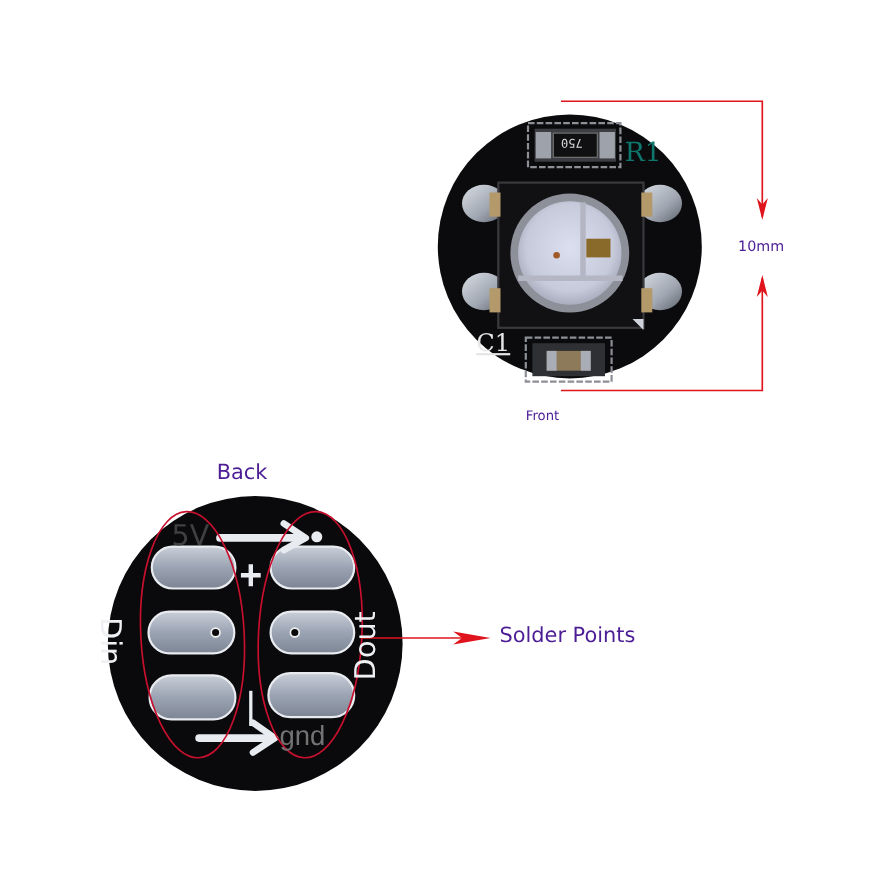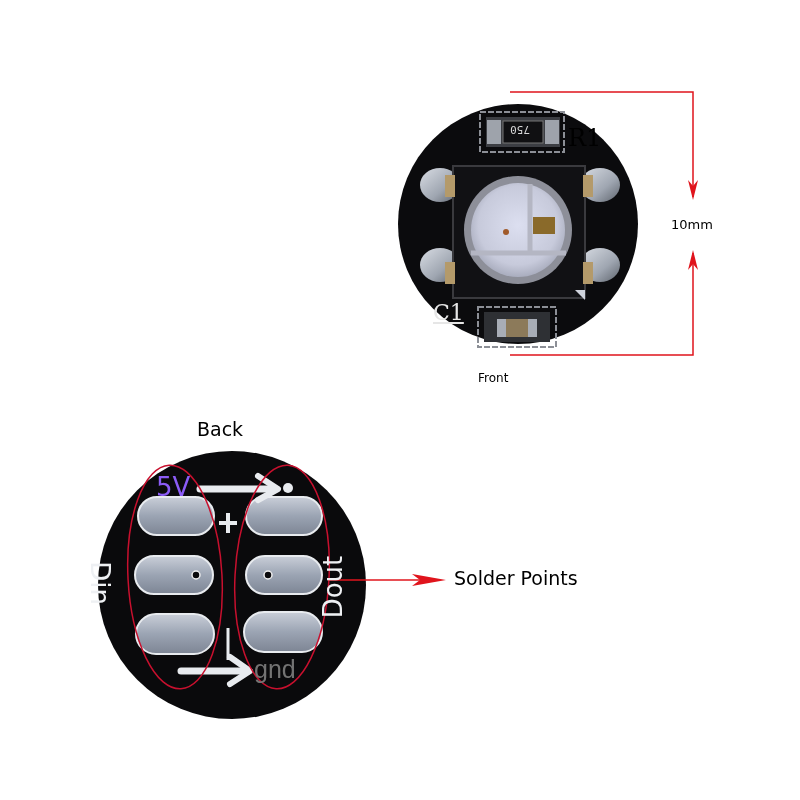--- a/index.html
+++ b/index.html
@@ -1,18 +1,18 @@
 <!DOCTYPE html>
 <html><head>
 <meta charset="utf-8">
 <style>
   html, body { margin:0; padding:0; background:#ffffff; }
   body { width:800px; height:800px; position:relative; overflow:hidden; font-family:"Liberation Sans", sans-serif; }
   .abs { position:absolute; }
-  .label-red { color:#000000; font-family:"DejaVu Sans", sans-serif; }
+  .label-red { color:#4c1d95; font-family:"DejaVu Sans", sans-serif; }
   svg { position:absolute; left:0; top:0; }
 </style>
 </head>
 <body>
 
 <div class="abs" style="left:0;top:0;width:800px;height:800px;">
 <svg width="800" height="800" viewBox="0 0 800 800">
   <defs>
     <clipPath id="frontClip">
       <rect x="380" y="99" width="280" height="255"></rect>
@@ -66,21 +66,21 @@
   <g>
     <polyline points="510,92 693,92 693,197" fill="none" stroke="#e0141c" stroke-width="1.5"></polyline>
     <polygon points="688,180 693,200 698,180 693,186" fill="#e0141c"></polygon>
     <polyline points="510,355 693,355 693,253" fill="none" stroke="#e0141c" stroke-width="1.5"></polyline>
     <polygon points="688,270 693,250 698,270 693,264" fill="#e0141c"></polygon>
   </g>
 </svg>
 </div>
 
 <span class="abs" style="left:510px;top:123px;font-size:11px;color:#d8d8d8;transform:rotate(180deg);font-family:'DejaVu Sans Mono',monospace;">750</span>
-<span class="abs" style="left:568px;top:124px;font-size:24px;color:#000000;font-family:'DejaVu Serif',serif;">R1</span>
+<span class="abs" style="left:568px;top:124px;font-size:24px;color:#0f766e;font-family:'DejaVu Serif',serif;">R1</span>
 <span class="abs" style="left:433px;top:300px;font-size:22px;color:#e6e6e6;font-family:'DejaVu Serif',serif;text-decoration:underline;">C1</span>
 <span class="abs label-red" style="left:671px;top:217px;font-size:13px;">10mm</span>
 <span class="abs label-red" style="left:478px;top:371px;font-size:12px;">Front</span>
 
 <span class="abs label-red" style="left:197px;top:418px;font-size:19px;">Back</span>
 
 <div class="abs" style="left:0;top:0;width:800px;height:800px;">
 <svg width="800" height="800" viewBox="0 0 800 800">
   <defs>
     <linearGradient id="bpad" x1="0" y1="0" x2="0" y2="1">
@@ -112,17 +112,17 @@
   <ellipse cx="175" cy="577" rx="47" ry="112" fill="none" stroke="#c8102e" stroke-width="1.5" transform="rotate(-3 175 577)"></ellipse>
   <ellipse cx="282" cy="577" rx="47" ry="112" fill="none" stroke="#c8102e" stroke-width="1.5" transform="rotate(3 282 577)"></ellipse>
 
   <g>
     <line x1="328" y1="580" x2="438" y2="580" stroke="#e0141c" stroke-width="1.5"></line>
     <polygon points="412,574 446,580 412,586 420,580" fill="#e0141c"></polygon>
   </g>
 </svg>
 </div>
 
-<span class="abs" style="left:156px;top:472px;font-size:26px;color:#8b5cf6;font-family:'DejaVu Sans',sans-serif;">5V</span>
+<span class="abs" style="left:156px;top:472px;font-size:26px;color:#404040;font-family:'DejaVu Sans',sans-serif;">5V</span>
 <span class="abs" style="left:78px;top:568px;font-size:26px;color:#eef0f3;font-family:'DejaVu Sans',sans-serif;transform:rotate(90deg);transform-origin:center;">Din</span>
 <span class="abs" style="left:302px;top:572px;font-size:26px;color:#eef0f3;font-family:'DejaVu Sans',sans-serif;transform:rotate(-90deg);transform-origin:center;">Dout</span>
 <span class="abs" style="left:254px;top:655px;font-size:25px;color:#737373;font-family:Liberation Sans, sans-serif;">gnd</span>
 <span class="abs label-red" style="left:454px;top:567px;font-size:19px;">Solder Points</span>
 
 </body></html>

